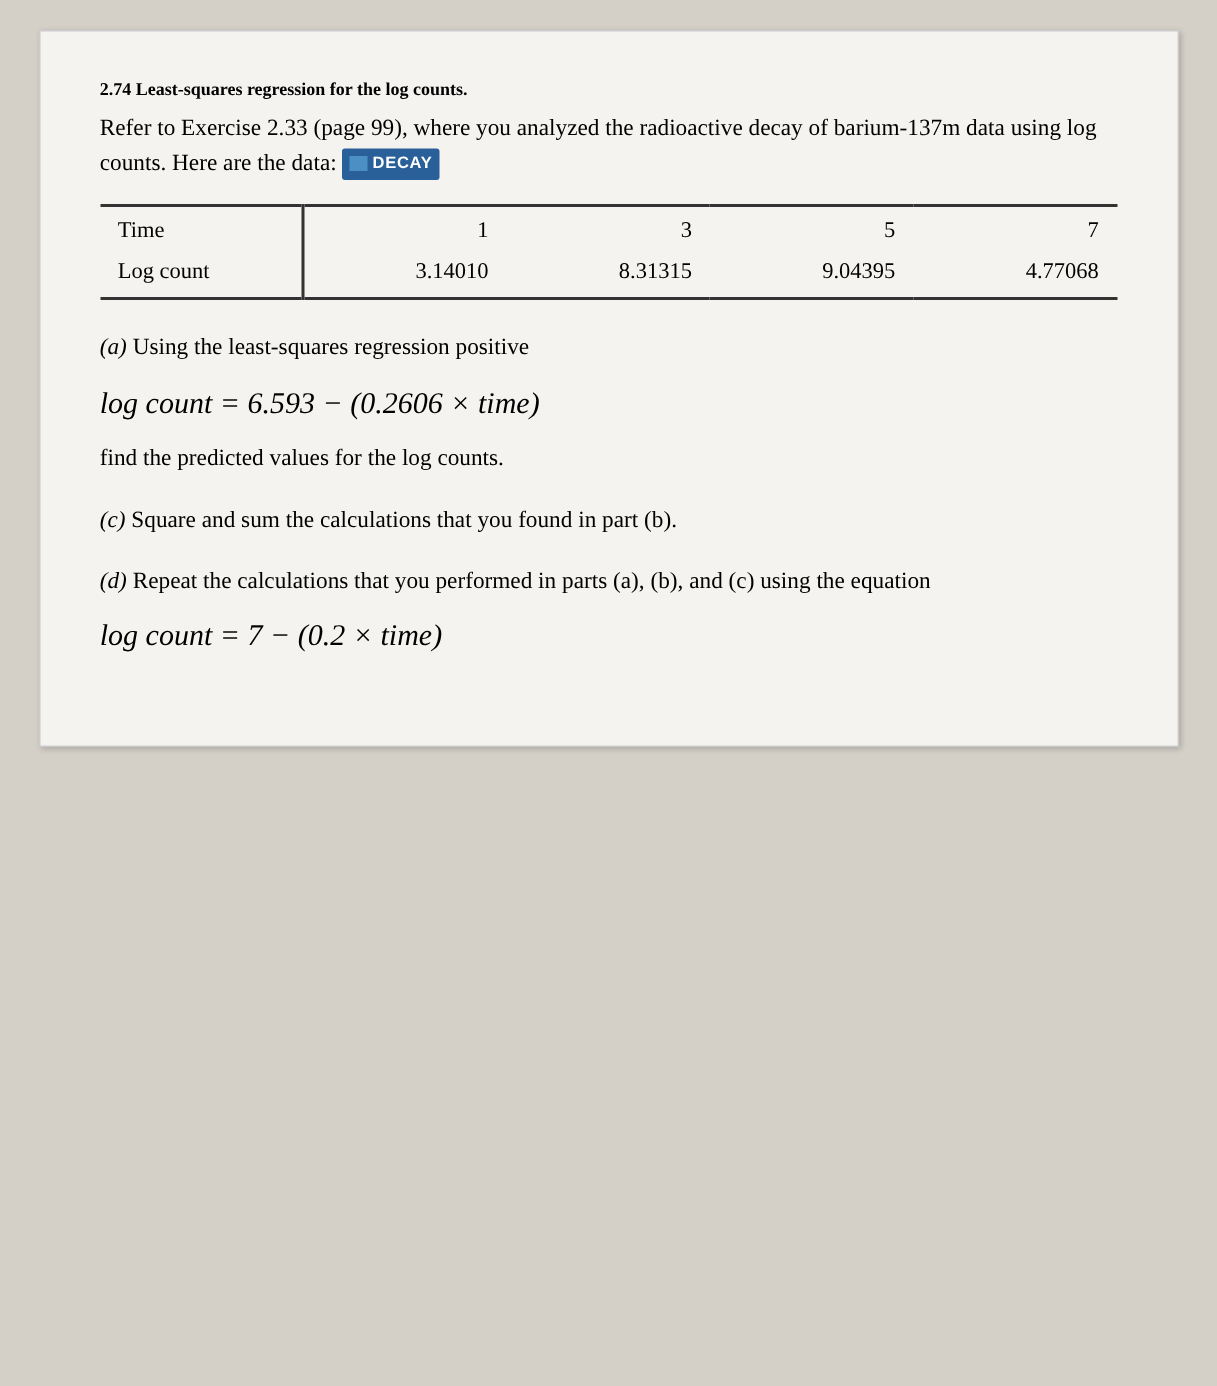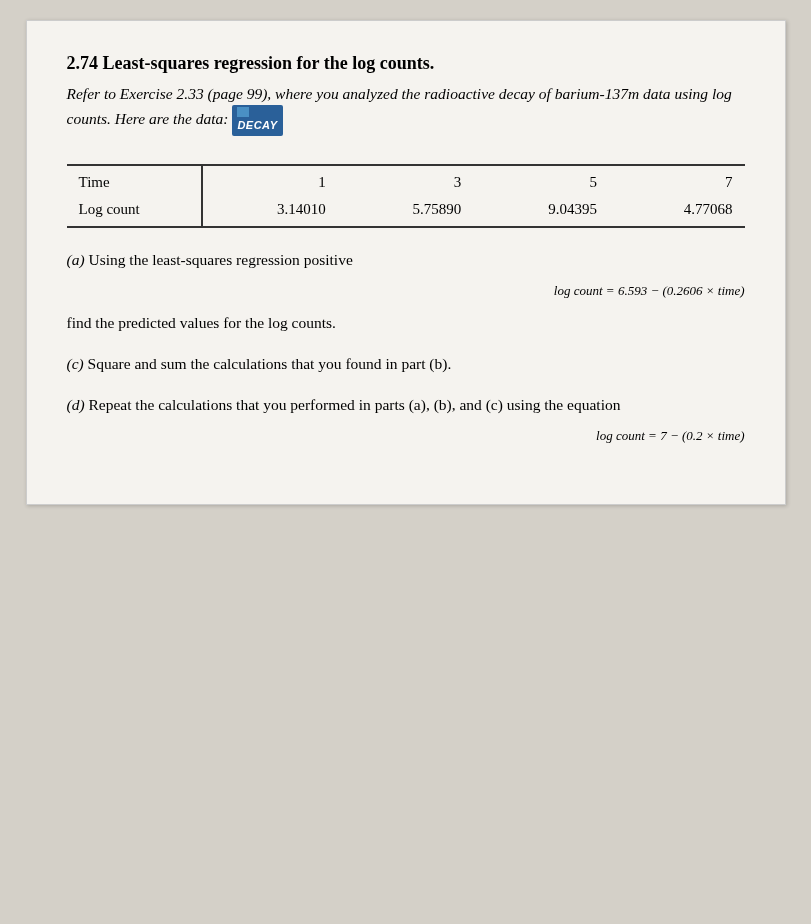--- a/index.html
+++ b/index.html
@@ -21,46 +21,45 @@
 
     .page-container {
       background-color: #f5f3ef;
       width: 760px;
       padding: 30px 40px 40px 40px;
       border: 1px solid #ccc;
       box-shadow: 1px 1px 4px rgba(0,0,0,0.2);
     }
 
     .problem-header {
-      font-size: 18px;
+      font-size: 12px;
       font-weight: bold;
       margin-bottom: 6px;
       line-height: 1.4;
     }
 
     .problem-intro {
       font-size: 15.5px;
       line-height: 1.5;
-      margin-bottom: 28px;
-      font-style: italic;
+      margin-bottom: 16px;
     }
 
     .decay-badge {
       display: inline-flex;
+      align-items: center;
       background-color: #2a6099;
       color: white;
       font-size: 11px;
       font-weight: bold;
       font-family: Arial, sans-serif;
       padding: 2px 5px;
       border-radius: 2px;
       margin-right: 3px;
       vertical-align: middle;
       letter-spacing: 0.5px;
-      flex-direction: column;
     }
 
     .decay-icon {
       display: inline-block;
       width: 12px;
       height: 10px;
       background-color: #4a90c4;
       margin-right: 3px;
       position: relative;
     }
@@ -102,23 +101,23 @@
       margin-bottom: 18px;
       font-size: 15.5px;
       line-height: 1.5;
     }
 
     .section-label {
       font-style: italic;
     }
 
     .equation-block {
-      text-align: right;
+      text-align: left;
       margin: 10px 0;
-      font-size: 13px;
+      font-size: 20px;
       font-style: italic;
     }
   </style>
 </head>
 <body>
 
 <div class="page-container">
 
   <div class="problem-header">
     <span>2.74</span>
@@ -138,21 +137,21 @@
       <tr>
         <td class="label-col" style="font-style:normal;">Time</td>
         <td class="value-col">1</td>
         <td class="value-col">3</td>
         <td class="value-col">5</td>
         <td class="value-col">7</td>
       </tr>
       <tr>
         <td class="label-col" style="font-style:normal;">Log count</td>
         <td class="value-col">3.14010</td>
-        <td class="value-col">5.75890</td>
+        <td class="value-col">8.31315</td>
         <td class="value-col">9.04395</td>
         <td class="value-col">4.77068</td>
       </tr>
     </tbody>
   </table>
 
   <div class="section">
     <span class="section-label">(a)</span>
     <span>Using the least-squares regression positive</span>
     <div class="equation-block">

